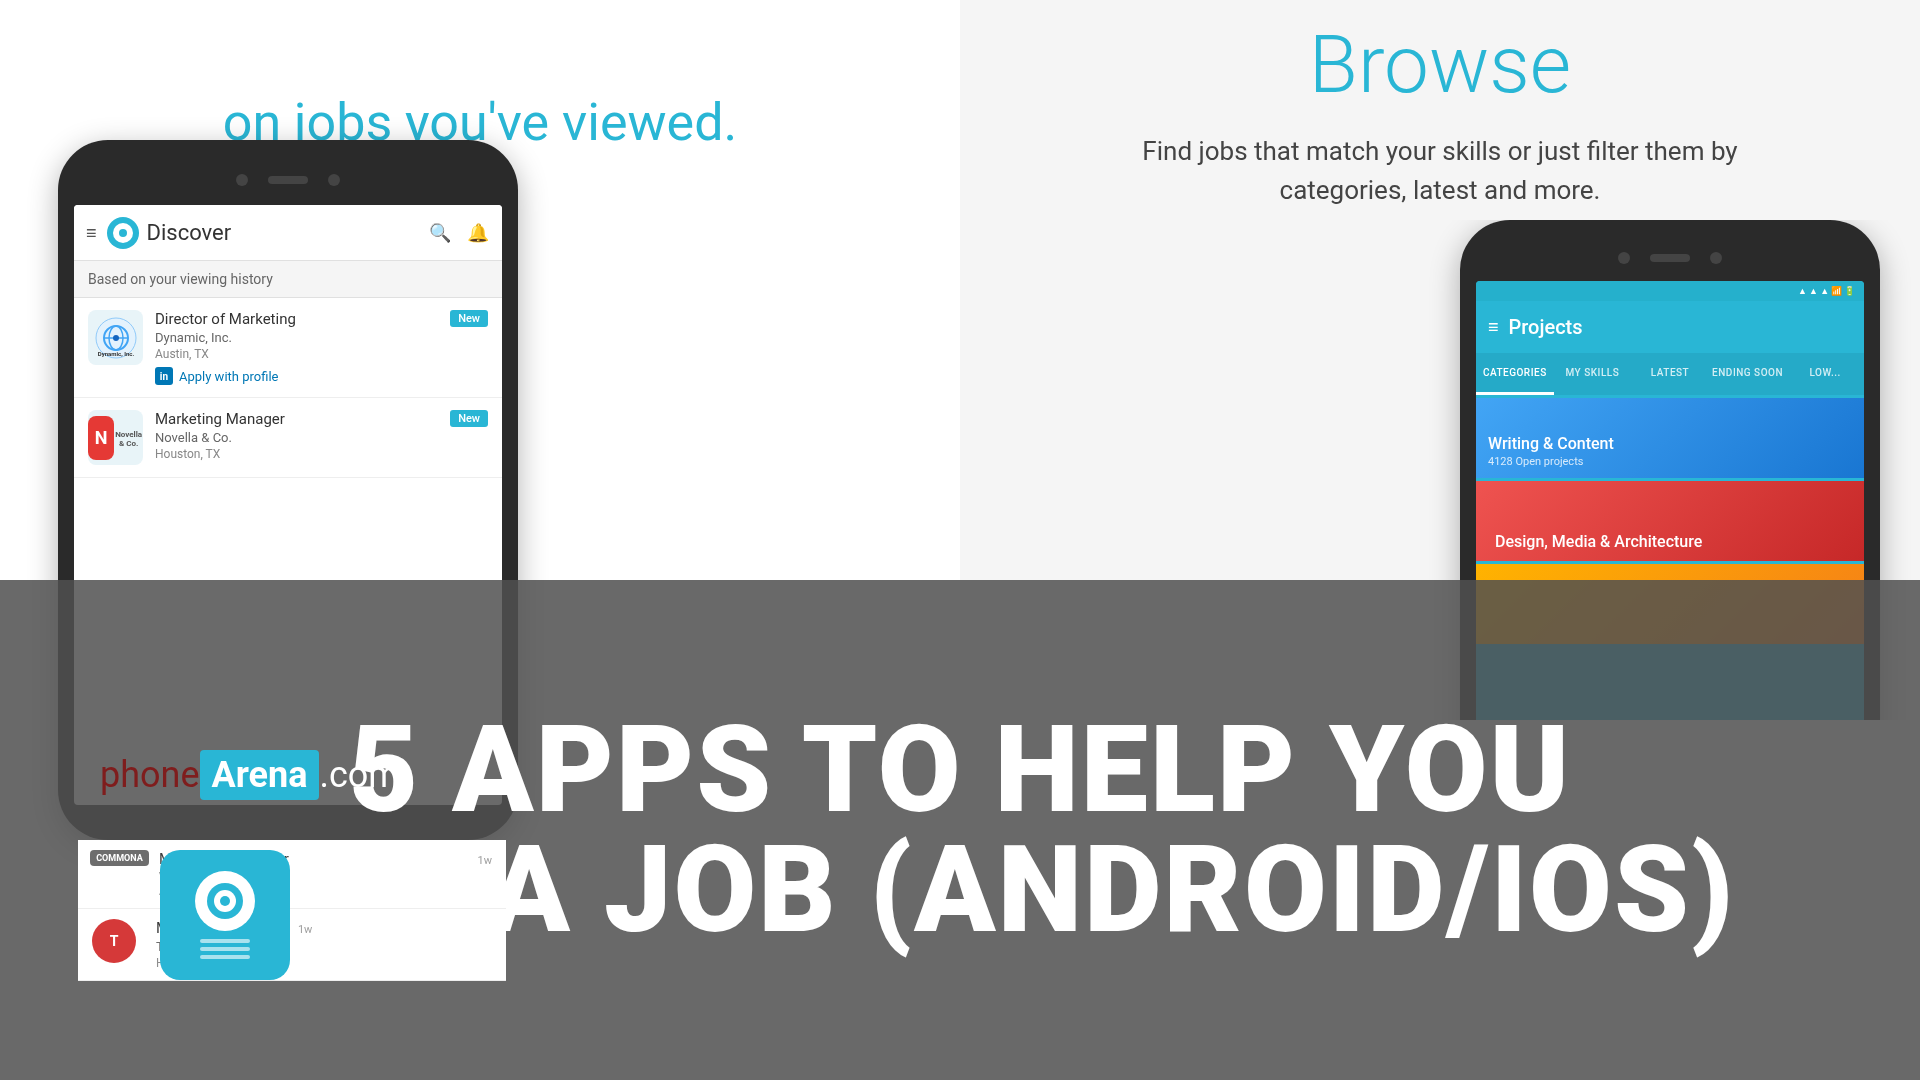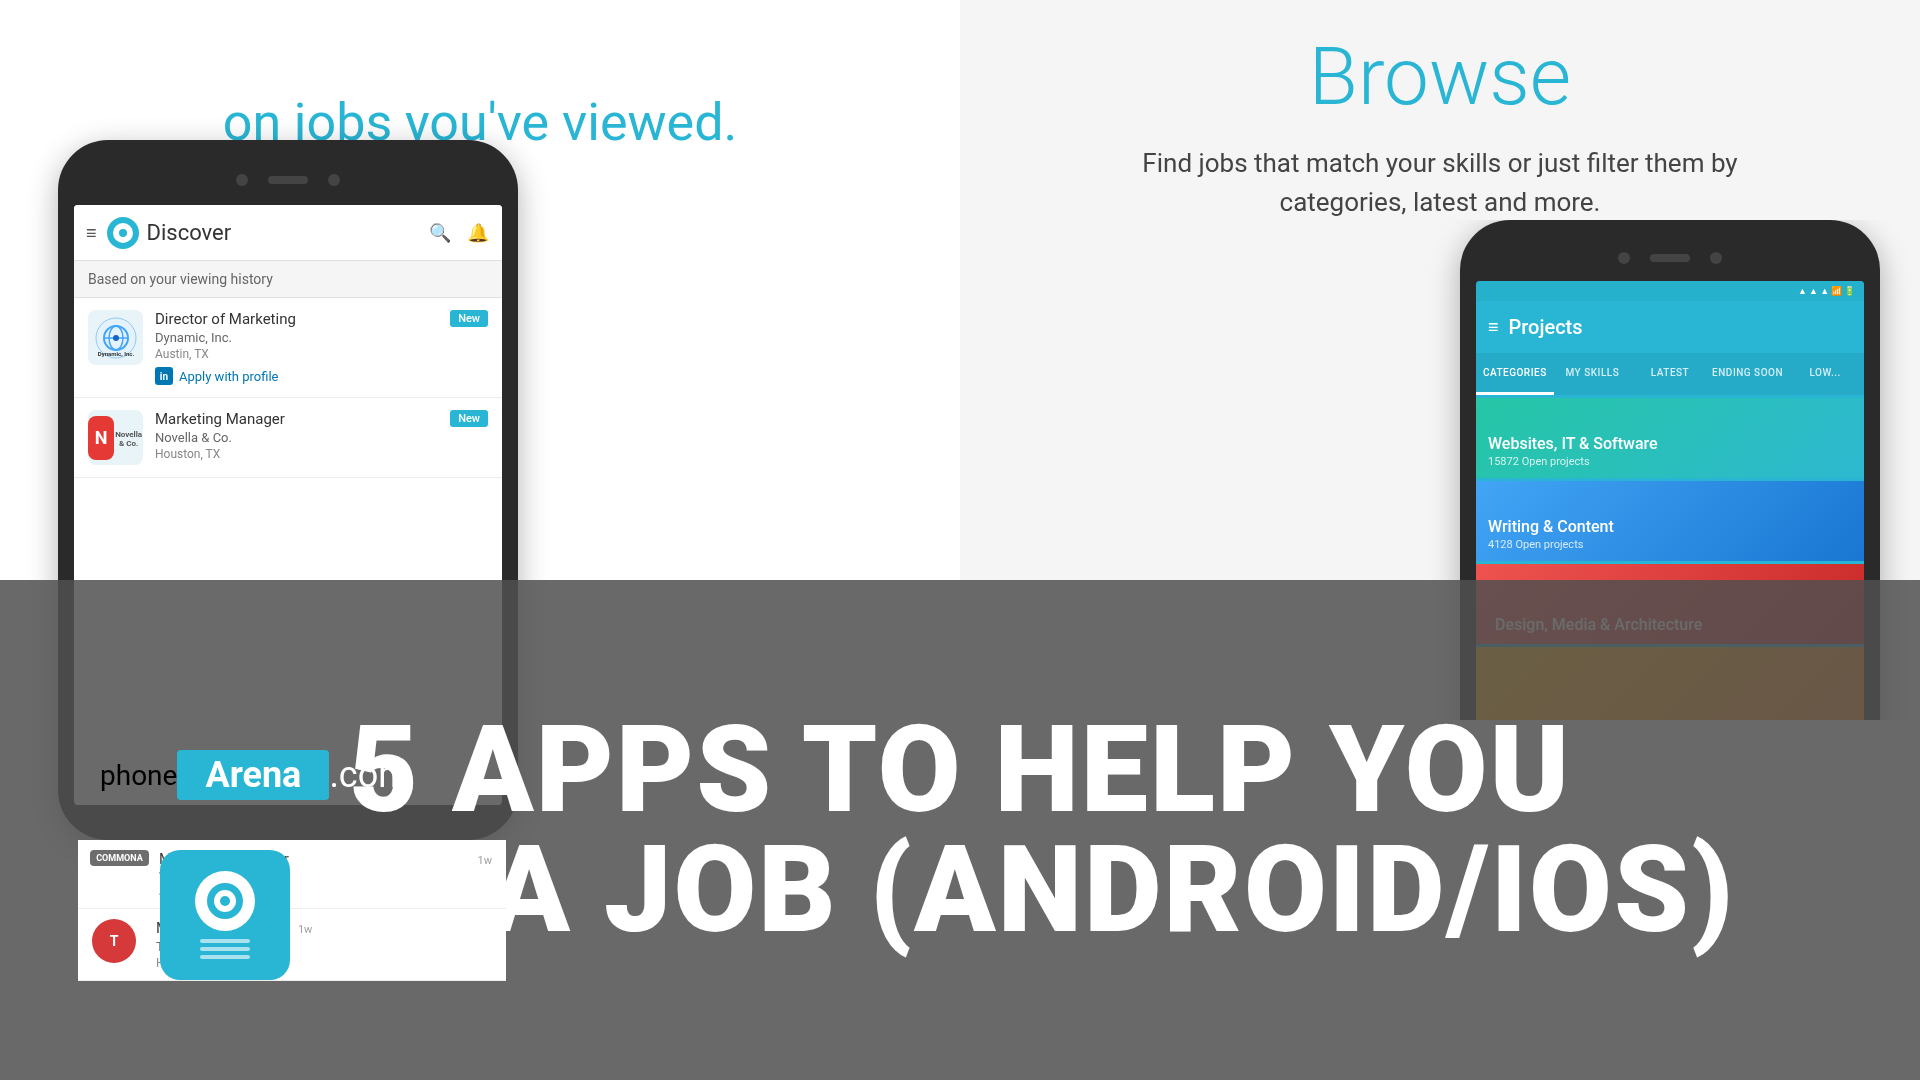--- a/index.html
+++ b/index.html
@@ -253,21 +253,21 @@
     .right-section {
       position: absolute;
       right: 0;
       top: 0;
       width: 960px;
       height: 580px;
       background: #f5f5f5;
       display: flex;
       flex-direction: column;
       align-items: center;
-      padding-top: 30px;
+      padding-top: 18px;
     }
 
     .right-title {
       font-size: 80px;
       color: #29b6d5;
       font-weight: 300;
       margin-bottom: 20px;
     }
 
     .right-subtitle {
@@ -431,31 +431,31 @@
       position: absolute;
       bottom: 280px;
       left: 100px;
       display: flex;
       align-items: center;
       gap: 0;
       z-index: 10;
     }
 
     .phone-text {
-      font-size: 28px;
-      color: #000000;
+      font-size: 36px;
+      color: #7f1d1d;
       font-weight: 400;
     }
 
     .arena-badge {
       background: #29b6d5;
       color: white;
       font-size: 36px;
       font-weight: 700;
-      padding: 4px 28px;
+      padding: 4px 12px;
       border-radius: 4px;
     }
 
     .dot-com {
       font-size: 36px;
       color: white;
       font-weight: 400;
     }
 
     
@@ -692,26 +692,20 @@
       </div>
 
       <div class="tabs-bar">
         <div class="tab-item active">CATEGORIES</div>
         <div class="tab-item">MY SKILLS</div>
         <div class="tab-item">LATEST</div>
         <div class="tab-item">ENDING SOON</div>
         <div class="tab-item">LOW...</div>
       </div>
 
-      <div class="category-card category-card-teal">
-        <div>
-          <div class="category-name">Websites, IT &amp; Software</div>
-          <div class="category-count">15872 Open projects</div>
-        </div>
-      </div>
       <div class="category-card category-card-blue">
         <div>
           <div class="category-name">Writing &amp; Content</div>
           <div class="category-count">4128 Open projects</div>
         </div>
       </div>
       <div class="category-card category-card-red">
         <div>
           <div class="category-name">Design, Media &amp; Architecture</div>
         </div>

